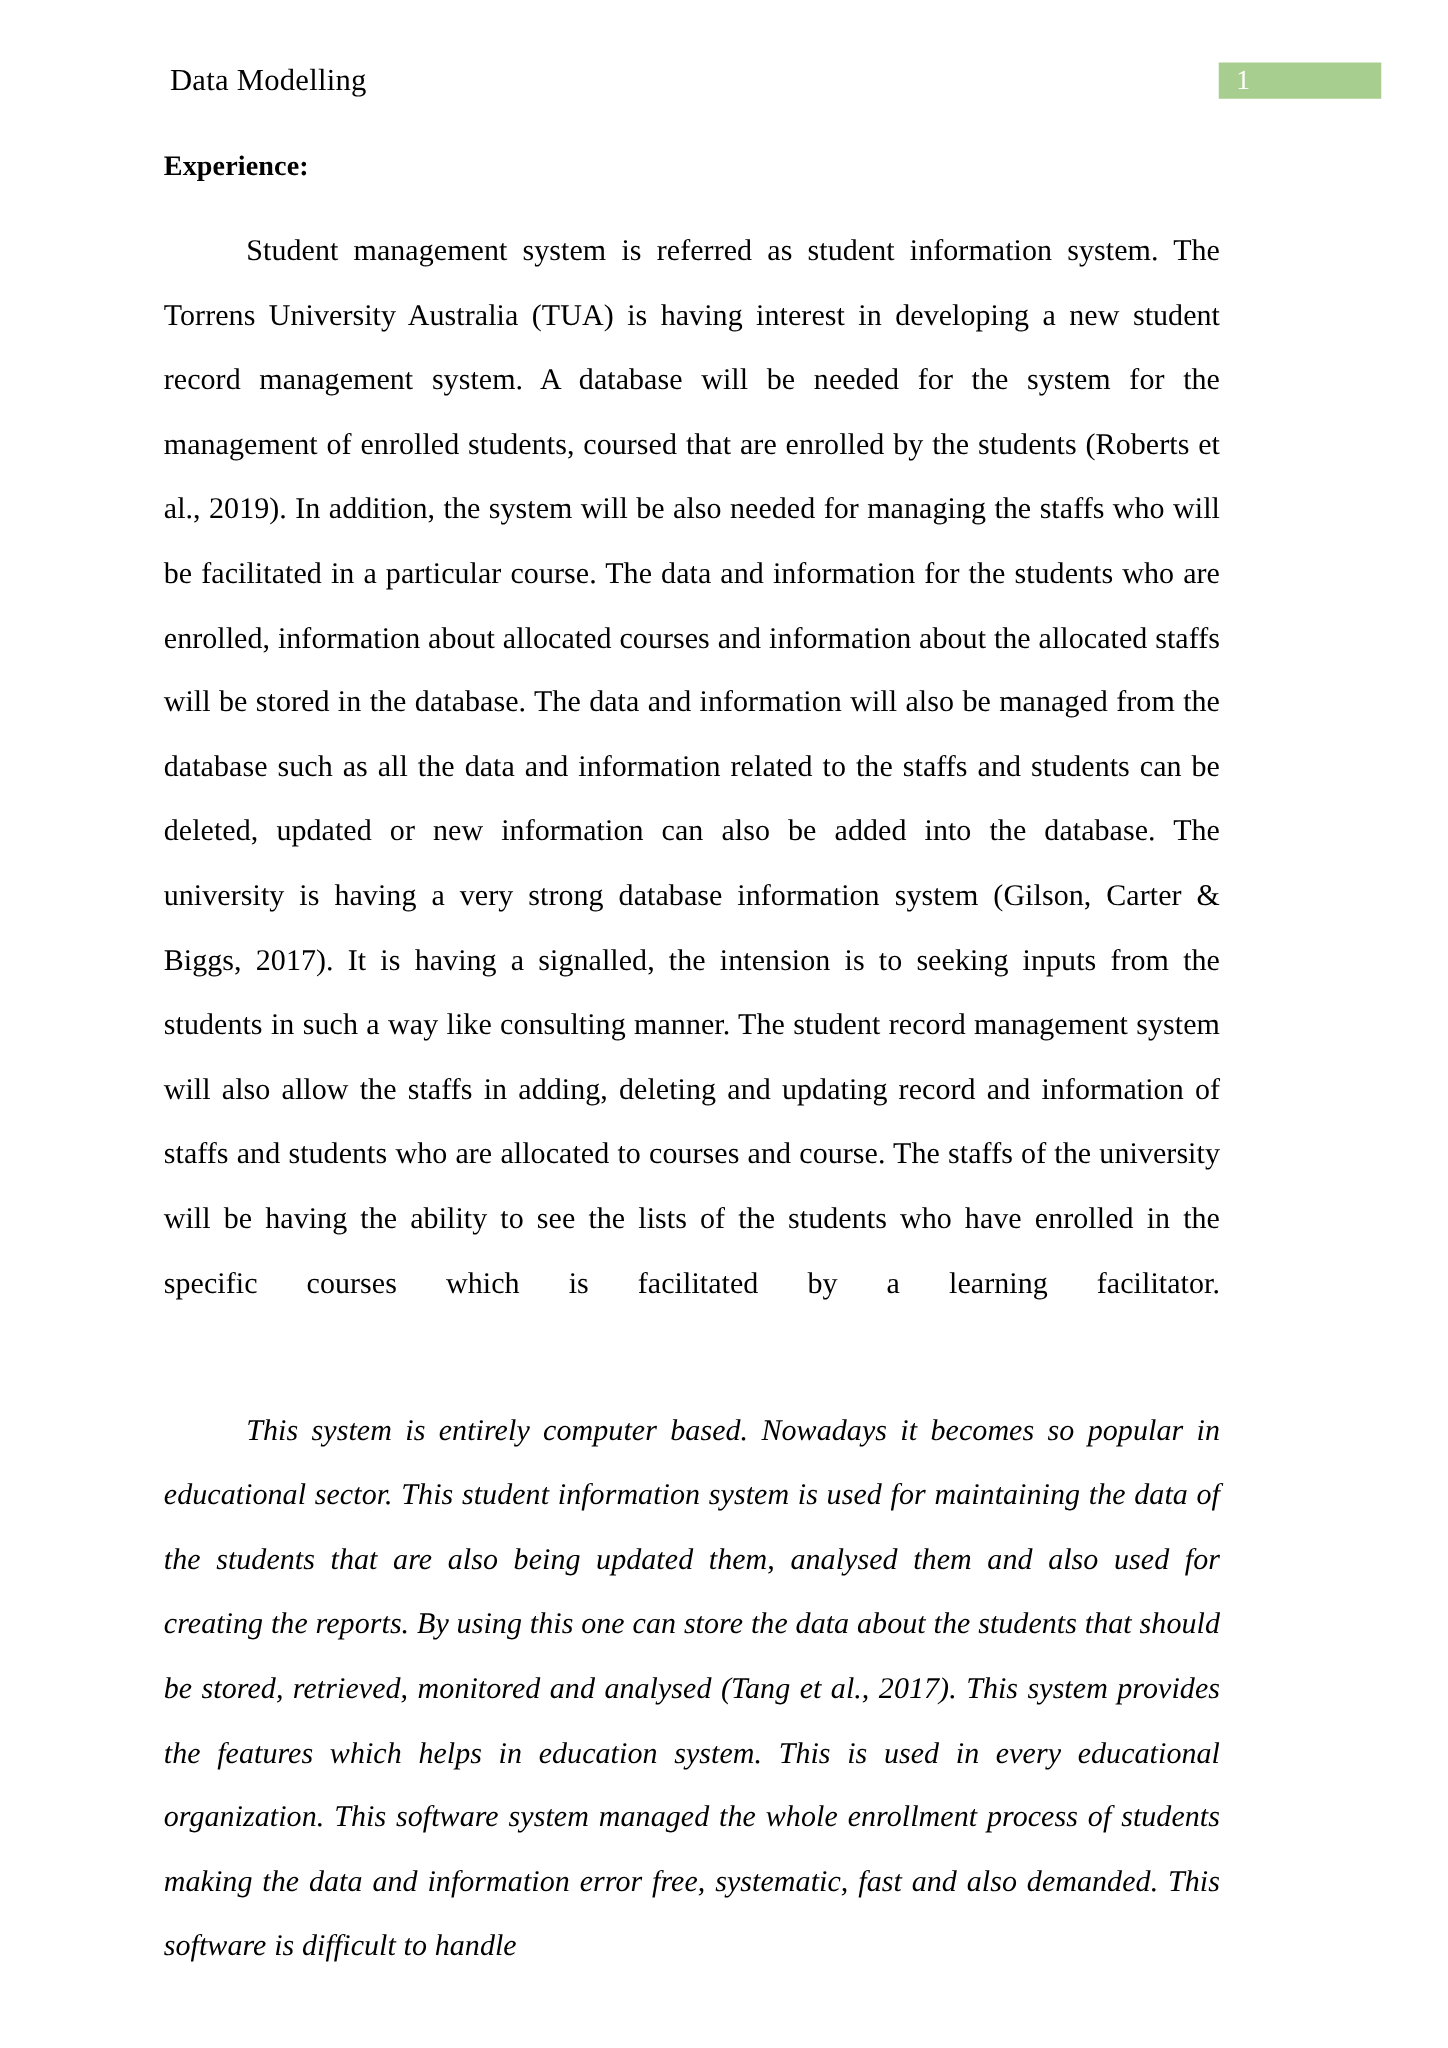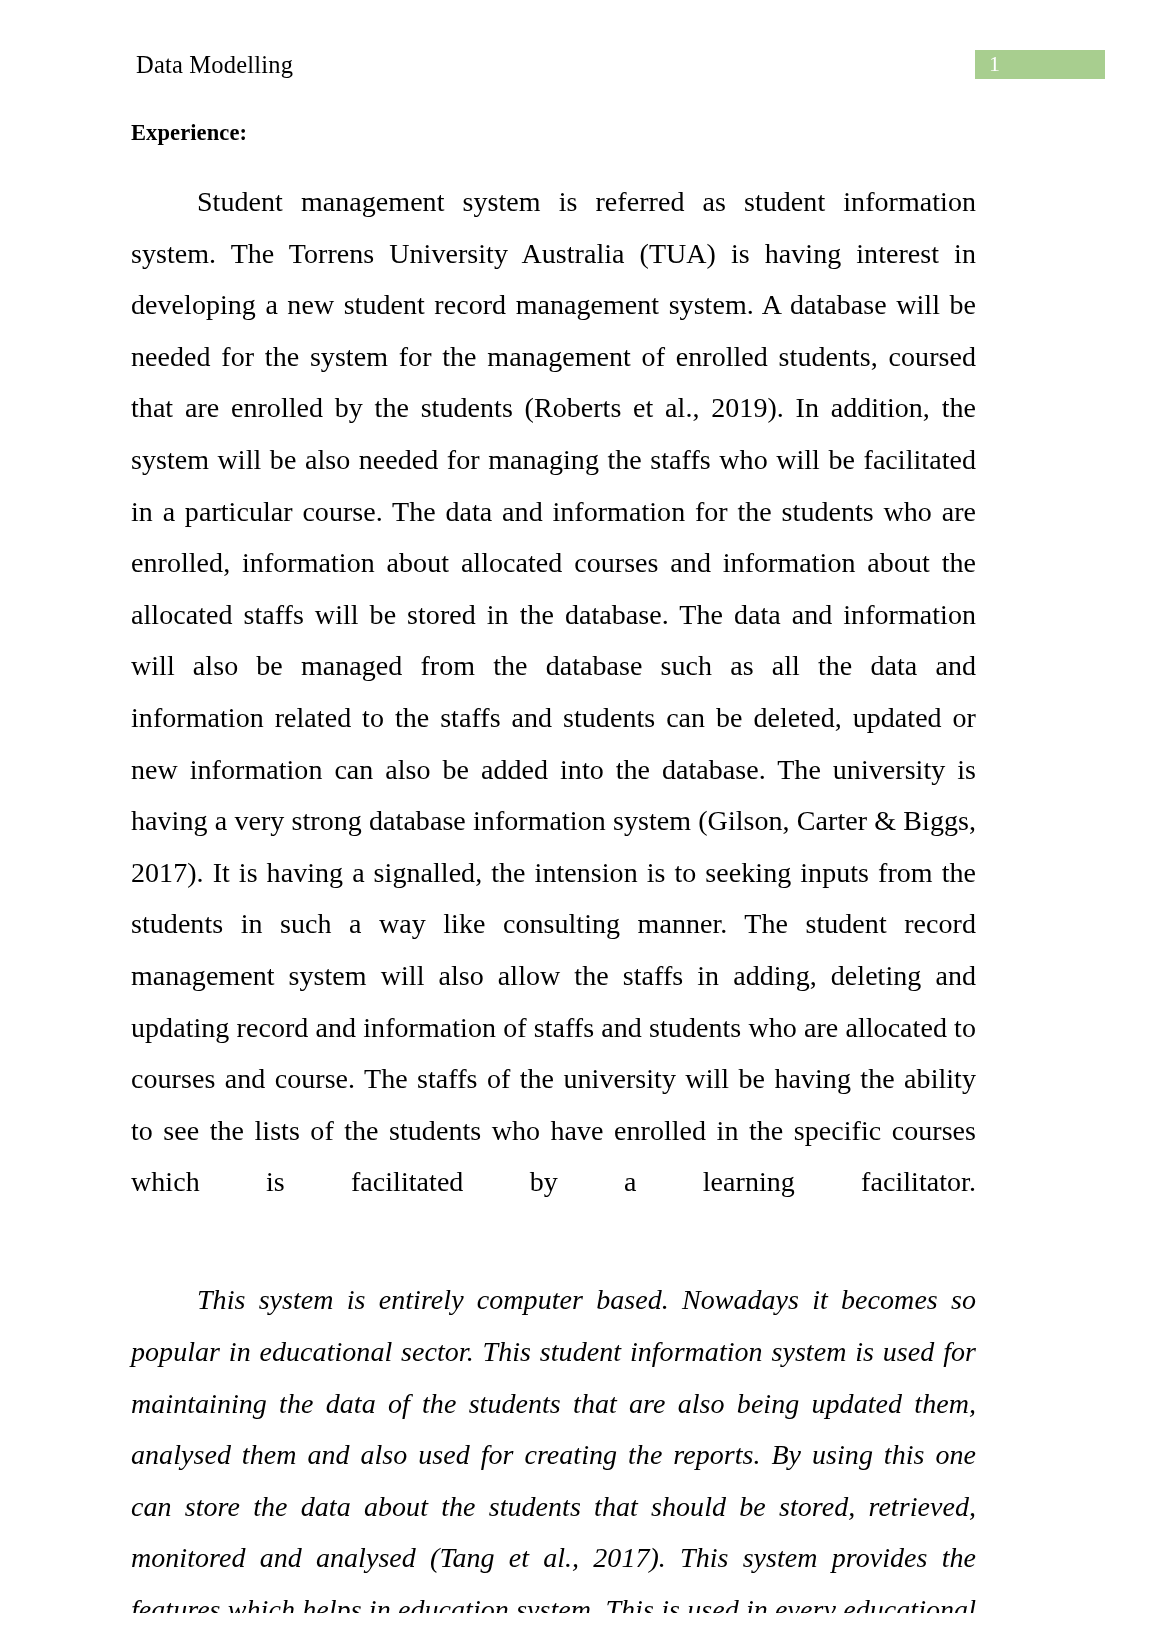--- a/index.html
+++ b/index.html
@@ -59,21 +59,21 @@
     width: 845px;
   }
   .section-heading {
     font-size: 22.5px;
     font-weight: bold;
     line-height: 30px;
     margin: 0 0 28px 0;
     letter-spacing: 0.1px;
   }
   .body-paragraph {
-    font-size: 28px;
+    font-size: 24px;
     line-height: 51.6px;
     text-align: justify;
     text-justify: inter-word;
     margin: 0;
     text-indent: 66px;
     letter-spacing: 0.05px;
     word-spacing: 0.1px;
     -webkit-hyphens: none;
     hyphens: none;
   }

